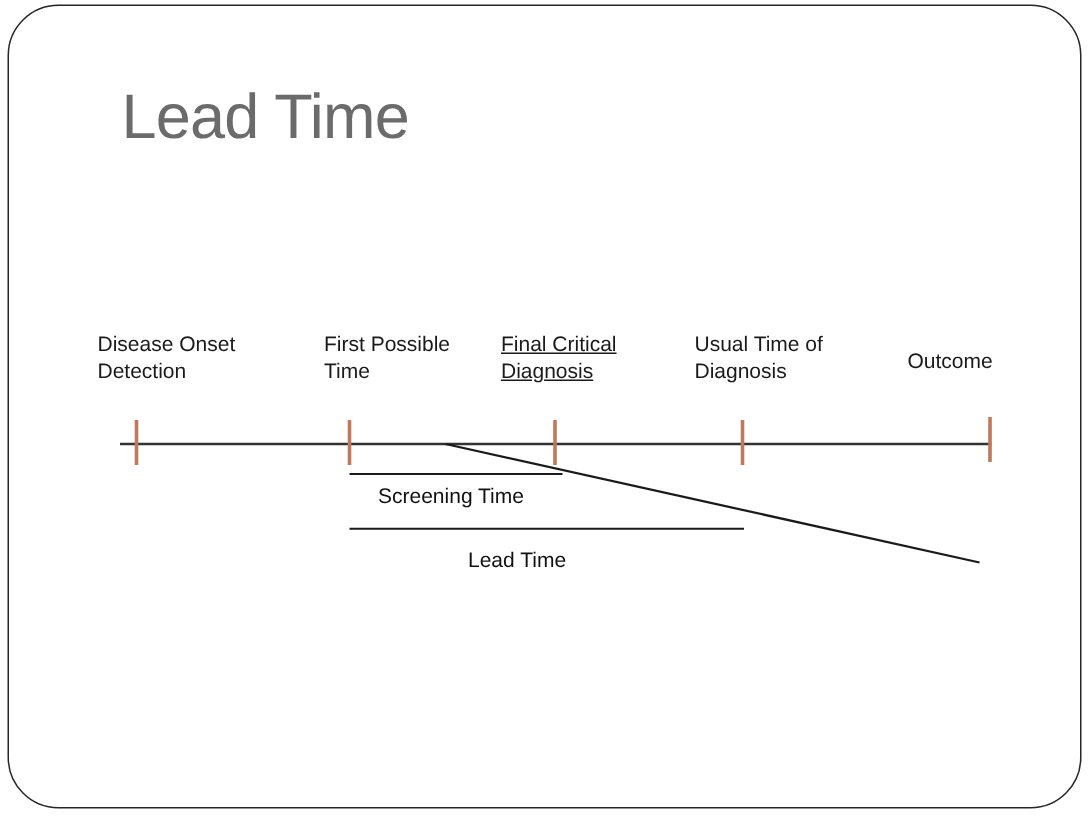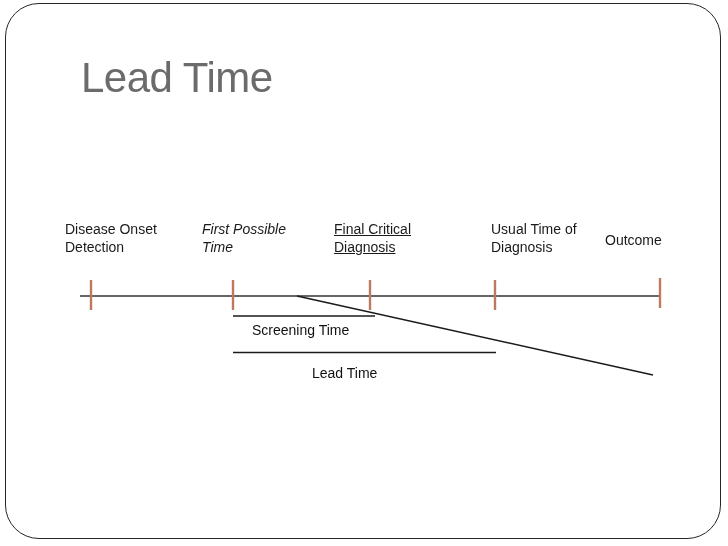--- a/index.html
+++ b/index.html
@@ -39,23 +39,23 @@
   }
   .milestone-label {
     position: absolute;
     top: 220px;
     font-size: 14px;
     line-height: 18px;
     color: #1a1a1a;
     white-space: nowrap;
   }
   .milestone-label.m0 { left: 65px; }
-  .milestone-label.m1 { left: 202px; font-style: italic; }
+  .milestone-label.m1 { left: 216px; }
   .milestone-label.m2 { left: 334px; text-decoration: underline; }
-  .milestone-label.m3 { left: 463px; margin-left: 28px; }
+  .milestone-label.m3 { left: 463px; }
   .milestone-label.m4 { left: 605px; margin-top: 11px; }
   .diagram-svg {
     position: absolute;
     left: 0;
     top: 0;
     width: 728px;
     height: 546px;
   }
   .annotation {
     position: absolute;

